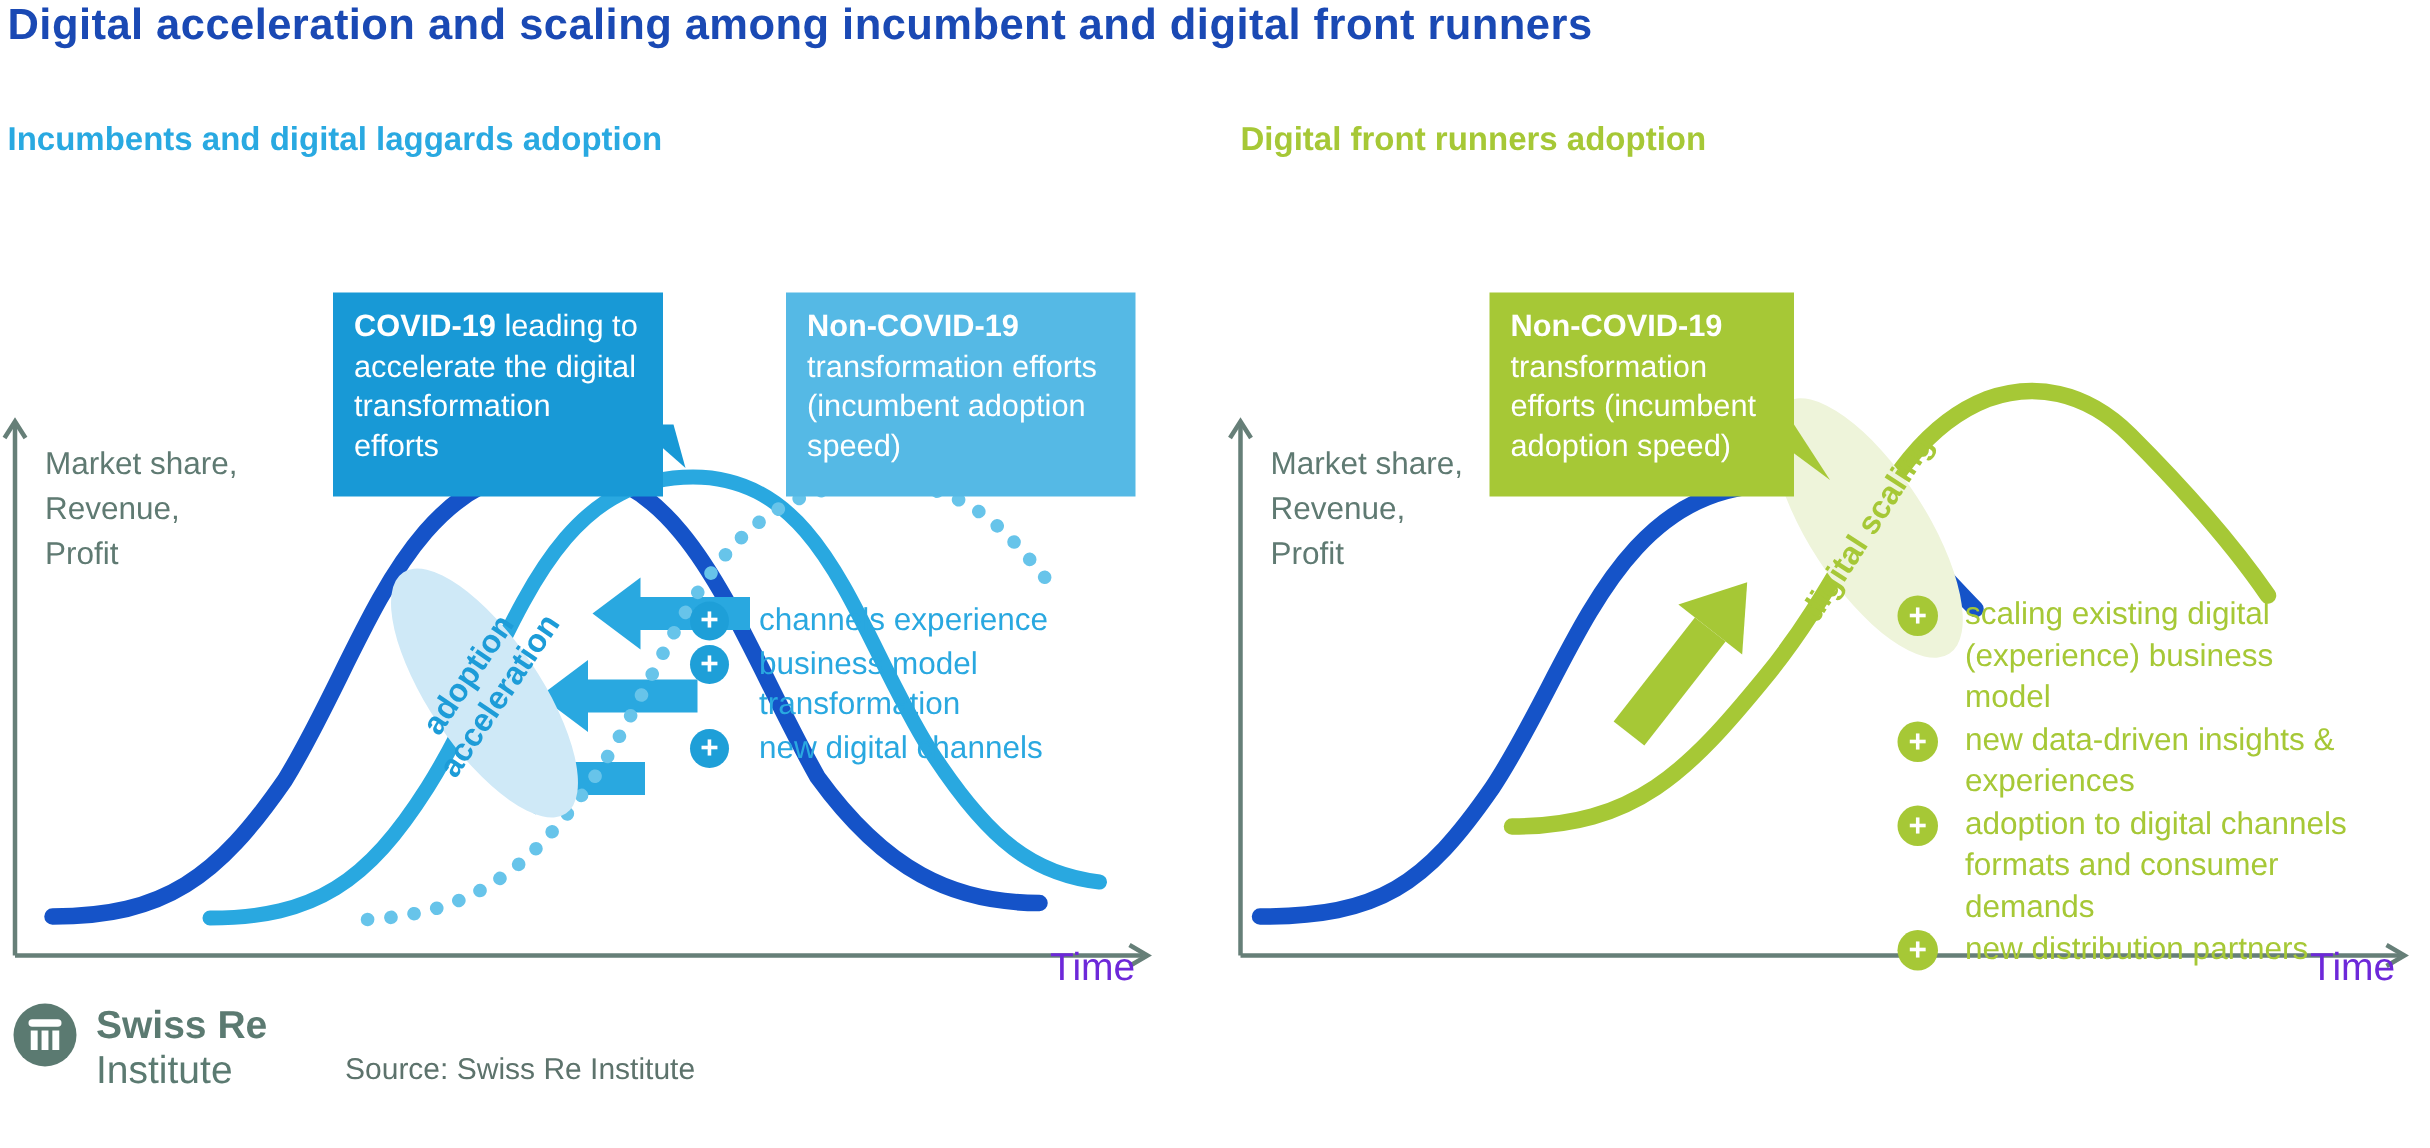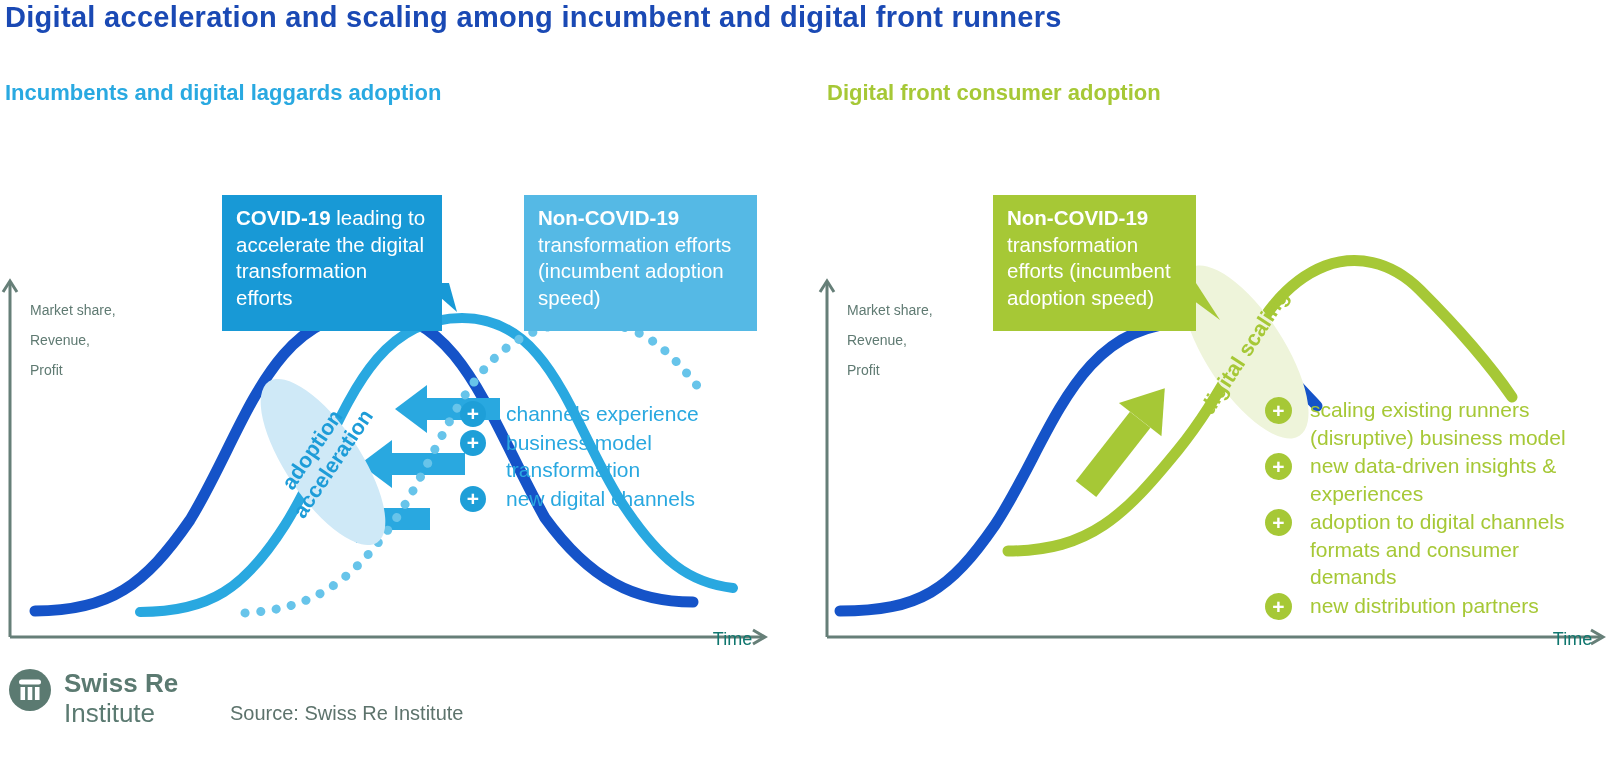--- a/index.html
+++ b/index.html
@@ -8,23 +8,23 @@
   .abs{position:absolute;}
   .title{left:5px;top:1px;font-size:29px;font-weight:bold;color:#1a49b4;letter-spacing:.3px;}
   .subhead{top:80px;font-size:22px;font-weight:bold;}
   .subhead.l{left:5px;color:#29a9e1;}
   .subhead.r{left:827px;color:#a6c836;}
   .callout{color:#fff;font-size:20.5px;line-height:26.5px;padding:10px 14px;margin-top:48px;}
   .callout b{font-weight:bold;}
   .c1{left:222px;top:147px;width:192px;height:116px;background:#1899d6;}
   .c2{left:524px;top:147px;width:205px;height:116px;background:#55b9e5;}
   .c3{left:993px;top:147px;width:175px;height:116px;background:#a6c836;}
-  .ylabel{font-size:14px;line-height:30px;color:#5f7a72;white-space:pre-line;}
+  .ylabel{font-size:21px;line-height:30px;color:#5f7a72;white-space:pre-line;}
   .yl{left:30px;top:295px;} .yr{left:847px;top:295px;}
-  .time{top:629px;width:65px;font-size:18px;color:#0f766e;text-align:center;}
+  .time{top:629px;width:65px;font-size:26px;color:#6d28d9;text-align:left;}
   .tl{left:700px;} .tr{left:1540px;}
   .bullets{display:flex;flex-direction:column;}
   .bl{left:460px;top:400px;}
   .br{left:1265px;top:396px;}
   .brow{display:flex;align-items:flex-start;margin-bottom:1px;}
   .plus{flex:0 0 auto;width:26px;height:26px;border-radius:50%;color:#fff;
         font-size:21px;font-weight:bold;line-height:26px;text-align:center;margin-top:1px;}
   .bl .plus{background:#1e9fd8;margin-right:20px;}
   .br .plus{background:#a6c836;margin-right:18px;width:27px;height:27px;line-height:27px;}
   .btext{font-size:21px;line-height:27.5px;}
@@ -81,21 +81,21 @@
       <polygon points="88,-27 88,27 128,0"></polygon>
     </g>
 
     <polygon points="424,283 449,283 457,312" fill="#1899d6"></polygon>
     <polygon points="542,283 567,283 537,315" fill="#55b9e5"></polygon>
     <polygon points="1170,283 1196,283 1220,320" fill="#a6c836"></polygon>
   </svg>
 
   <div class="abs title">Digital acceleration and scaling among incumbent and digital front runners</div>
   <div class="abs subhead l">Incumbents and digital laggards adoption</div>
-  <div class="abs subhead r">Digital front consumer adoption</div>
+  <div class="abs subhead r">Digital front runners adoption</div>
 
   <div class="abs callout c1"><b>COVID-19</b><span> leading to accelerate the digital transformation efforts</span></div>
   <div class="abs callout c2"><b>Non-COVID-19</b><span> transformation efforts (incumbent adoption speed)</span></div>
   <div class="abs callout c3"><b>Non-COVID-19</b><span> transformation efforts (incumbent adoption speed)</span></div>
 
   <div class="abs ylabel yl">Market share,
 Revenue,
 Profit</div>
   <div class="abs ylabel yr">Market share,
 Revenue,
@@ -117,21 +117,21 @@
     </div>
     <div class="brow">
       <span class="plus">+</span>
       <span class="btext">new digital channels</span>
     </div>
   </div>
 
   <div class="abs bullets br">
     <div class="brow">
       <span class="plus">+</span>
-      <span class="btext">scaling existing runners (disruptive) business model</span>
+      <span class="btext">scaling existing digital (experience) business model</span>
     </div>
     <div class="brow">
       <span class="plus">+</span>
       <span class="btext">new data-driven insights &amp; experiences</span>
     </div>
     <div class="brow">
       <span class="plus">+</span>
       <span class="btext">adoption to digital channels formats and consumer demands</span>
     </div>
     <div class="brow">

